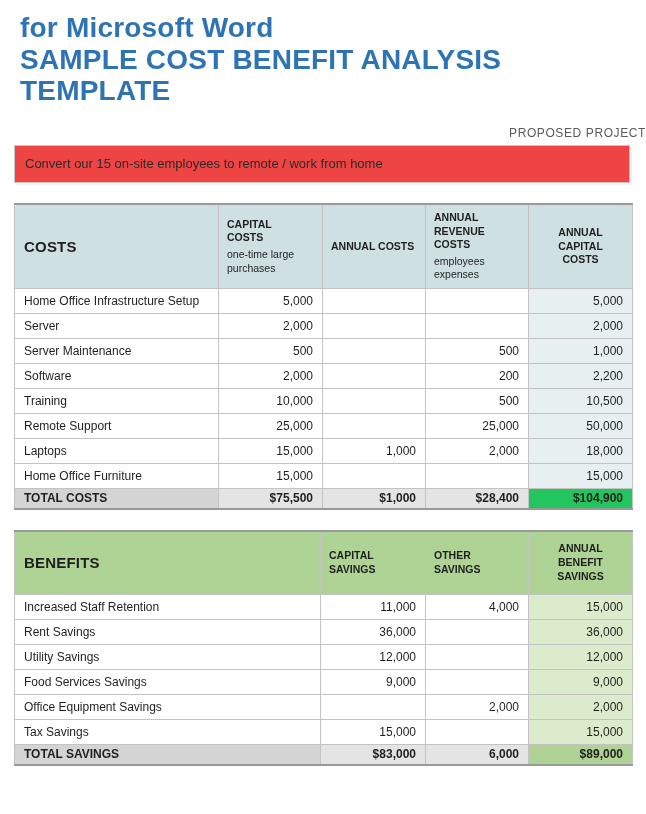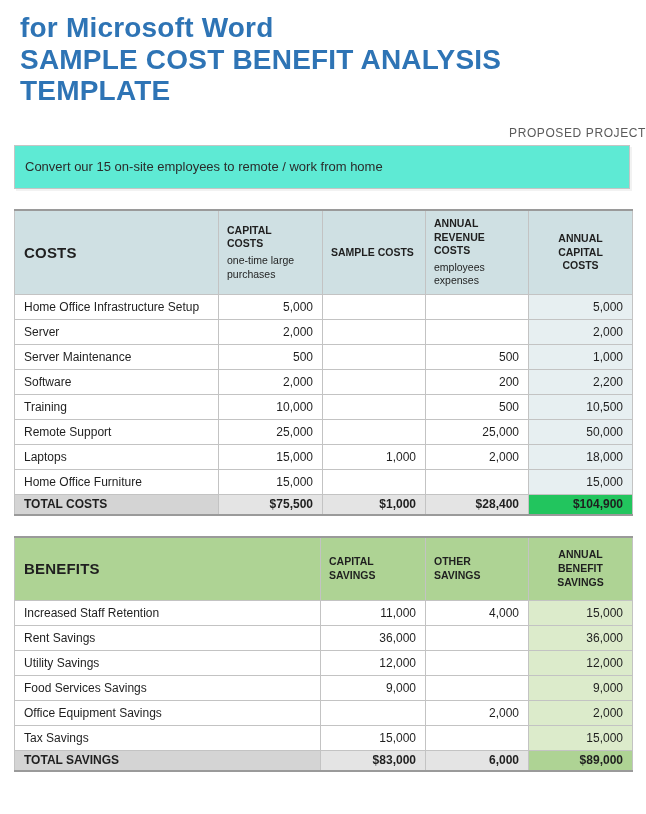--- a/index.html
+++ b/index.html
@@ -25,22 +25,22 @@
   
   .pp-label {
     margin:19px 0 5px 22px;
     font-size:12px;
     color:#5a5a5a;
     letter-spacing:0.6px;
     text-align:right;
   }
   .pp-box {
     margin:0 16px 18px 14px;
-    height:44px;
-    background:#5eead4;
+    height:38px;
+    background:#ef4444;
     border:1px solid #C5C5C5;
     box-shadow:2px 2px 0 rgba(0,0,0,0.05);
     display:flex;
     align-items:center;
     padding-left:10px;
     font-size:13px;
     color:#2b2b2b;
   }
 
   
@@ -115,21 +115,21 @@
         <col style="width:104px">
     </colgroup>
     <thead>
       <tr>
         <th class="tbl-title">COSTS</th>
         <th class="colhdr">
           <span class="narrow">CAPITAL COSTS</span>
           <span class="sub">one-time large purchases</span>
         </th>
         <th class="colhdr">
-          <span>SAMPLE COSTS</span>
+          <span>ANNUAL COSTS</span>
         </th>
         <th class="colhdr">
           <span>ANNUAL REVENUE COSTS</span>
           <span class="sub">employees expenses</span>
         </th>
         <th class="colhdr right">
           <span class="narrow3">ANNUAL CAPITAL COSTS</span>
         </th>
       </tr>
     </thead>

